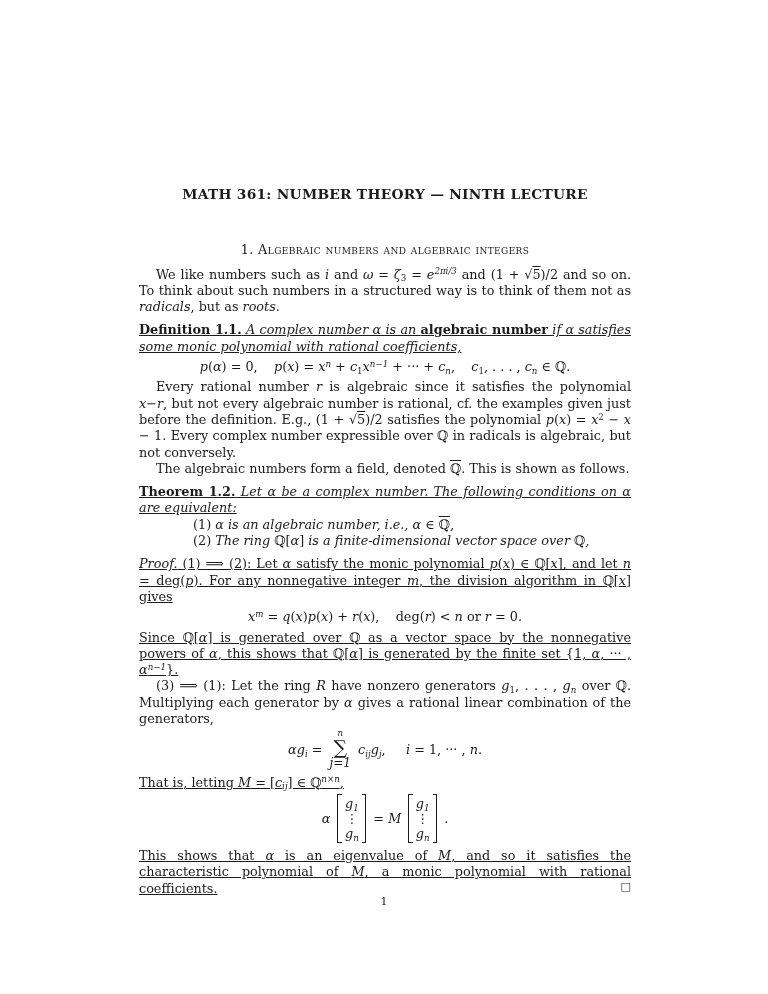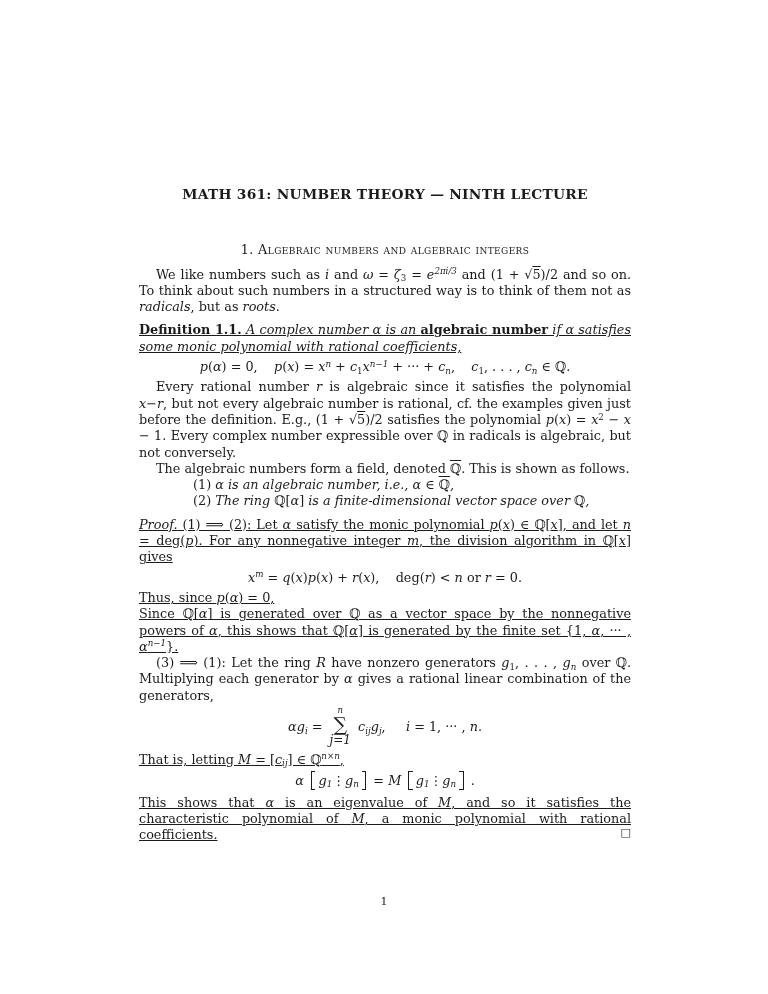--- a/index.html
+++ b/index.html
@@ -42,45 +42,45 @@
   }
   .stk-top{font-size:8.5px;font-style:italic;line-height:1;}
   .stk-mid{font-size:19px;line-height:1;}
   .stk-bot{font-size:12px;font-style:italic;line-height:1;}
   .vecwrap{
     display:inline-flex;align-items:stretch;vertical-align:middle;
     margin:0 3px;position:relative;top:-1px;
   }
   .lbr{width:3.5px;border-left:1.2px solid #1b1b1b;border-top:1.2px solid #1b1b1b;border-bottom:1.2px solid #1b1b1b;}
   .rbr{width:3.5px;border-right:1.2px solid #1b1b1b;border-top:1.2px solid #1b1b1b;border-bottom:1.2px solid #1b1b1b;}
-  .veccol{display:inline-flex;flex-direction:row;align-items:center;padding:2px 3px;line-height:15px;}
+  .veccol{display:inline-flex;flex-direction:column;align-items:center;padding:2px 3px;line-height:15px;}
   .veccell{font-style:normal;}
   .pagenum{
     position:absolute;top:895px;left:0;width:768px;text-align:center;
     font-size:11px;
   }
 </style>
 </head>
 <body>
 
 <div class="page">
   <div class="content">
     <div class="title">MATH 361: NUMBER THEORY — NINTH LECTURE</div>
     <div class="sectionhead">1. Algebraic numbers and algebraic integers</div>
     <div id="doc-body">
         <div class="p"><span class="s-r">We like numbers such as </span><span class="s-i">i</span><span class="s-r"> and </span><span class="s-i">ω</span><span class="s-r"> = </span><span class="s-i">ζ</span><span class="s-sub">3</span><span class="s-r"> = </span><span class="s-i">e</span><span class="s-supi">2πi/3</span><span class="s-r"> and (1 + </span><span class="s-r">√</span><span class="s-ol">5</span><span class="s-r">)/2 and so on. To think about such numbers in a structured way is to think of them not as </span><span class="s-i">radicals</span><span class="s-r">, but as </span><span class="s-i">roots</span><span class="s-r">.</span></div>
         <div class="pn spaced"><span class="s-b">Definition 1.1.</span><span class="s-i"> A complex number α is an </span><span class="s-b">algebraic number</span><span class="s-i"> if α satisfies some monic polynomial with rational coefficients,</span></div>
         <div class="eq"><span class="s-i">p</span><span class="s-r">(</span><span class="s-i">α</span><span class="s-r">) = 0,    </span><span class="s-i">p</span><span class="s-r">(</span><span class="s-i">x</span><span class="s-r">) = </span><span class="s-i">x</span><span class="s-supi">n</span><span class="s-r"> + </span><span class="s-i">c</span><span class="s-sub">1</span><span class="s-i">x</span><span class="s-supi">n−1</span><span class="s-r"> + ··· + </span><span class="s-i">c</span><span class="s-subi">n</span><span class="s-r">,    </span><span class="s-i">c</span><span class="s-sub">1</span><span class="s-r">, . . . , </span><span class="s-i">c</span><span class="s-subi">n</span><span class="s-r"> ∈ ℚ.</span></div>
         <div class="p"><span class="s-r">Every rational number </span><span class="s-i">r</span><span class="s-r"> is algebraic since it satisfies the polynomial </span><span class="s-i">x</span><span class="s-r">−</span><span class="s-i">r</span><span class="s-r">, but not every algebraic number is rational, cf. the examples given just before the definition. E.g., (1 + </span><span class="s-r">√</span><span class="s-ol">5</span><span class="s-r">)/2 satisfies the polynomial </span><span class="s-i">p</span><span class="s-r">(</span><span class="s-i">x</span><span class="s-r">) = </span><span class="s-i">x</span><span class="s-sup">2</span><span class="s-r"> − </span><span class="s-i">x</span><span class="s-r"> − 1. Every complex number expressible over ℚ in radicals is algebraic, but not conversely.</span></div>
         <div class="p"><span class="s-r">The algebraic numbers form a field, denoted </span><span class="s-ol">ℚ</span><span class="s-r">. This is shown as follows.</span></div>
+        <div class="pn spaced"><span class="s-b">Theorem 1.2.</span><span class="s-i"> Let α be a complex number.  The following conditions on α are equivalent:</span></div>
         <div class="li"><span class="s-r">(1) </span><span class="s-i">α is an algebraic number, i.e., α ∈ </span><span class="s-ol">ℚ</span><span class="s-i">,</span></div>
         <div class="li"><span class="s-r">(2) </span><span class="s-i">The ring </span><span class="s-r">ℚ[</span><span class="s-i">α</span><span class="s-r">]</span><span class="s-i"> is a finite-dimensional vector space over </span><span class="s-r">ℚ</span><span class="s-i">,</span></div>
         <div class="pn spaced"><span class="s-i">Proof.</span><span class="s-r"> (1) ⟹ (2): Let </span><span class="s-i">α</span><span class="s-r"> satisfy the monic polynomial </span><span class="s-i">p</span><span class="s-r">(</span><span class="s-i">x</span><span class="s-r">) ∈ ℚ[</span><span class="s-i">x</span><span class="s-r">], and let </span><span class="s-i">n</span><span class="s-r"> = deg(</span><span class="s-i">p</span><span class="s-r">). For any nonnegative integer </span><span class="s-i">m</span><span class="s-r">, the division algorithm in ℚ[</span><span class="s-i">x</span><span class="s-r">] gives</span></div>
         <div class="eq"><span class="s-i">x</span><span class="s-supi">m</span><span class="s-r"> = </span><span class="s-i">q</span><span class="s-r">(</span><span class="s-i">x</span><span class="s-r">)</span><span class="s-i">p</span><span class="s-r">(</span><span class="s-i">x</span><span class="s-r">) + </span><span class="s-i">r</span><span class="s-r">(</span><span class="s-i">x</span><span class="s-r">),    deg(</span><span class="s-i">r</span><span class="s-r">) &lt; </span><span class="s-i">n</span><span class="s-r"> or </span><span class="s-i">r</span><span class="s-r"> = 0.</span></div>
-        <div class="pn"><span class="s-r">Thus, since </span><span class="s-i">p</span><span class="s-r">(</span><span class="s-i">α</span><span class="s-r">) = 0,</span></div>
         <div class="pn"><span class="s-r">Since ℚ[</span><span class="s-i">α</span><span class="s-r">] is generated over ℚ as a vector space by the nonnegative powers of </span><span class="s-i">α</span><span class="s-r">, this shows that ℚ[</span><span class="s-i">α</span><span class="s-r">] is generated by the finite set {1, </span><span class="s-i">α</span><span class="s-r">, ··· , </span><span class="s-i">α</span><span class="s-supi">n−1</span><span class="s-r">}.</span></div>
         <div class="p"><span class="s-r">(3) ⟹ (1): Let the ring </span><span class="s-i">R</span><span class="s-r"> have nonzero generators </span><span class="s-i">g</span><span class="s-sub">1</span><span class="s-r">, . . . , </span><span class="s-i">g</span><span class="s-subi">n</span><span class="s-r"> over ℚ. Multiplying each generator by </span><span class="s-i">α</span><span class="s-r"> gives a rational linear combination of the generators,</span></div>
         <div class="eq"><span class="s-i">α</span><span class="s-i">g</span><span class="s-subi">i</span><span class="s-r"> = </span><span class="stack"><span class="stk-top">n</span><span class="stk-mid">∑</span><span class="stk-bot">j=1</span></span><span class="s-r"> </span><span class="s-i">c</span><span class="s-subi">ij</span><span class="s-i">g</span><span class="s-subi">j</span><span class="s-r">,     </span><span class="s-i">i</span><span class="s-r"> = 1, ··· , </span><span class="s-i">n</span><span class="s-r">.</span></div>
         <div class="pn"><span class="s-r">That is, letting </span><span class="s-i">M</span><span class="s-r"> = [</span><span class="s-i">c</span><span class="s-subi">ij</span><span class="s-r">] ∈ ℚ</span><span class="s-supi">n×n</span><span class="s-r">,</span></div>
         <div class="eq"><span class="s-i">α</span><span class="s-r"> </span><span class="vecwrap"><span class="lbr"></span><span class="veccol"><span class="veccell"><span class="s-i">g</span><span class="s-subi">1</span></span><span class="veccell">⋮</span><span class="veccell"><span class="s-i">g</span><span class="s-subi">n</span></span></span><span class="rbr"></span></span><span class="s-r"> = </span><span class="s-i">M</span><span class="s-r"> </span><span class="vecwrap"><span class="lbr"></span><span class="veccol"><span class="veccell"><span class="s-i">g</span><span class="s-subi">1</span></span><span class="veccell">⋮</span><span class="veccell"><span class="s-i">g</span><span class="s-subi">n</span></span></span><span class="rbr"></span></span><span class="s-r"> .</span></div>
         <div class="pn relpos"><span class="s-r">This shows that </span><span class="s-i">α</span><span class="s-r"> is an eigenvalue of </span><span class="s-i">M</span><span class="s-r">, and so it satisfies the characteristic polynomial of </span><span class="s-i">M</span><span class="s-r">, a monic polynomial with rational coefficients.</span><span class="s-qed">□</span></div>
       </div>
   </div>
   <div class="pagenum">1</div>
 </div>

